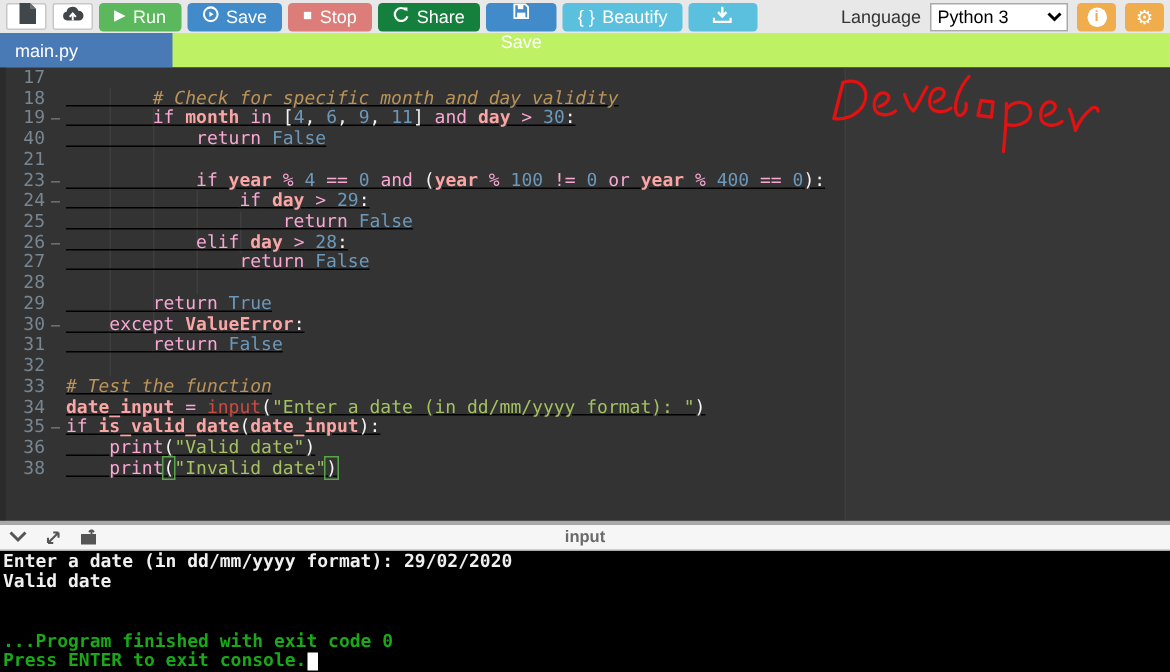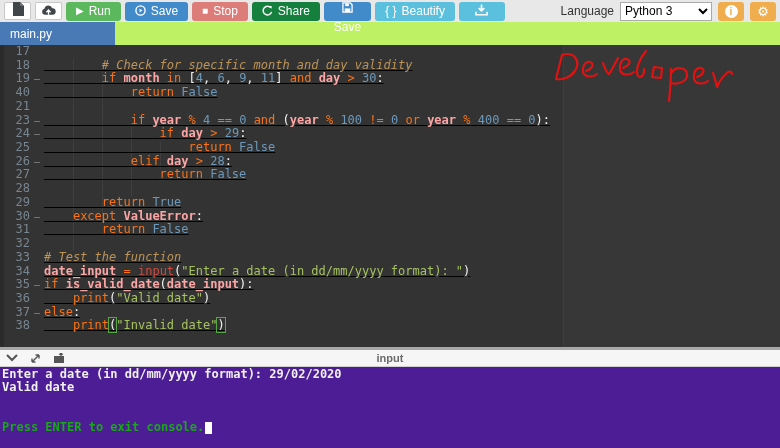--- a/index.html
+++ b/index.html
@@ -41,40 +41,40 @@
             font-family:"DejaVu Sans Mono", monospace; font-size:12px; }
   .editor-leftshade { position:absolute; left:0; top:0; bottom:0; width:4px; background:#2b2b2b; }
   .print-margin { position:absolute; left:563px; top:0; bottom:0; right:0;
                   border-left:1px solid #3e3e3e; background:rgba(255,255,255,0.02); pointer-events:none; }
   .iguide { position:absolute; width:1px; background:rgba(255,255,255,0.06); pointer-events:none; }
   .code-lines { position:relative;text-decoration:underline; }
   .cl { height:13.727px; line-height:13.727px; white-space:pre; }
   .g    { display:inline-block; width:30px; text-align:right; color:#788691; }
   .fold { display:inline-block; width:14px; text-align:center; color:#8a8a8a; font-size:10px; }
   .t-sp  { color:#f5f5f5; }
-  .t-kw  { color:#f97316; }
+  .t-kw  { color:#f9a8d4; }
   .t-var { color:#fca5a5; font-weight:bold; }
   .t-num { color:#6c99bb; }
   .t-str { color:#a5c261; }
   .t-com { color:#bc9458; font-style:italic;text-align:right; }
   .t-fn  { color:#cf4a3f; }
   .t-hl  { color:#f5f5f5; outline:1px solid #57a64a; }
 
   .handwriting { position:absolute; left:550px; top:2px; pointer-events:none; }
 
   
   .divider { height:3px; background:#a8a8a8; }
   .console-strip { height:17px; background:#f6f6f6; border-bottom:1px solid #cfcfcf; position:relative;
                    display:flex; align-items:center; }
   .strip-icons { position:absolute; left:6px; top:0; bottom:0; display:flex; align-items:center; gap:12px; }
   .strip-icon { display:flex; align-items:center; cursor:pointer; }
   .strip-label { width:100%; text-align:center; font-size:11px; font-weight:bold; color:#6b6b6b; }
 
   
-  .console { height:81px; background:#4c1d95; font-family:"DejaVu Sans Mono", monospace;
+  .console { height:81px; background:#000000; font-family:"DejaVu Sans Mono", monospace;
              font-size:12px; font-weight:bold; padding:1px 0 0 2px; }
   .con-line { height:13.3px; line-height:13.3px; white-space:pre; }
   .con-white { color:#f0f0f0; }
   .con-green { color:#18a818; }
   .cursor { display:inline-block; width:7px; height:12px; background:#fff; vertical-align:middle; margin-left:1px; }
 </style>
 </head>
 <body>
 
 <div id="app">
@@ -184,21 +184,20 @@
         <div class="cl"><span class="g">27</span><span class="fold"></span><span class="t-sp">                </span><span class="t-kw">return</span><span class="t-sp"> </span><span class="t-num">False</span></div>
         <div class="cl"><span class="g">28</span><span class="fold"></span></div>
         <div class="cl"><span class="g">29</span><span class="fold"></span><span class="t-sp">        </span><span class="t-kw">return</span><span class="t-sp"> </span><span class="t-num">True</span></div>
         <div class="cl"><span class="g">30</span><span class="fold">‒</span><span class="t-sp">    </span><span class="t-kw">except</span><span class="t-sp"> </span><span class="t-var">ValueError</span><span class="t-sp">:</span></div>
         <div class="cl"><span class="g">31</span><span class="fold"></span><span class="t-sp">        </span><span class="t-kw">return</span><span class="t-sp"> </span><span class="t-num">False</span></div>
         <div class="cl"><span class="g">32</span><span class="fold"></span></div>
         <div class="cl"><span class="g">33</span><span class="fold"></span><span class="t-com"># Test the function</span></div>
         <div class="cl"><span class="g">34</span><span class="fold"></span><span class="t-var">date_input</span><span class="t-sp"> </span><span class="t-kw">=</span><span class="t-sp"> </span><span class="t-fn">input</span><span class="t-sp">(</span><span class="t-str">"Enter a date (in dd/mm/yyyy format): "</span><span class="t-sp">)</span></div>
         <div class="cl"><span class="g">35</span><span class="fold">‒</span><span class="t-kw">if</span><span class="t-sp"> </span><span class="t-var">is_valid_date</span><span class="t-sp">(</span><span class="t-var">date_input</span><span class="t-sp">):</span></div>
         <div class="cl"><span class="g">36</span><span class="fold"></span><span class="t-sp">    </span><span class="t-kw">print</span><span class="t-sp">(</span><span class="t-str">"Valid date"</span><span class="t-sp">)</span></div>
-        <div class="cl"><span class="g">37</span><span class="fold">‒</span><span class="t-kw">else</span><span class="t-sp">:</span></div>
         <div class="cl"><span class="g">38</span><span class="fold"></span><span class="t-sp">    </span><span class="t-kw">print</span><span class="t-hl">(</span><span class="t-str">"Invalid date"</span><span class="t-hl">)</span></div>
       </div>
     <svg class="handwriting" width="190" height="65" viewBox="0 0 190 65" stroke="#e01212" stroke-width="2.2" fill="none" stroke-linecap="round" stroke-linejoin="round">
       <path d="M12,8 C10,16 8,24 6,32"></path>
       <path d="M12,8 C24,4 31,14 25,24 C20,31 12,33 6,32"></path>
       <path d="M36,24 C42,22 45,17 40,15 C35,14 32,20 33,25 C34,30 42,31 47,27"></path>
       <path d="M53,16 C55,22 57,26 59,27 C62,23 65,16 68,11"></path>
       <path d="M73,21 C79,19 82,14 77,12 C72,11 69,17 70,23 C71,28 79,29 84,25"></path>
       <path d="M96,4 C89,12 85,24 88,29 C91,32 95,27 94,22"></path>
       <path d="M104,20 L102,30 L111,31 L112,21 Z"></path>
@@ -230,16 +229,17 @@
       </span>
     </div>
     <div class="strip-label">input</div>
   </div>
 
   <div class="console">
       <div class="con-line con-white">Enter a date (in dd/mm/yyyy format): 29/02/2020</div>
       <div class="con-line con-white">Valid date</div>
       <div class="con-line con-white"></div>
       <div class="con-line con-white"></div>
+      <div class="con-line con-green">...Program finished with exit code 0</div>
       <div class="con-line con-green">Press ENTER to exit console.<span class="cursor"></span></div>
     </div>
 
 </div>
 
 </body></html>

